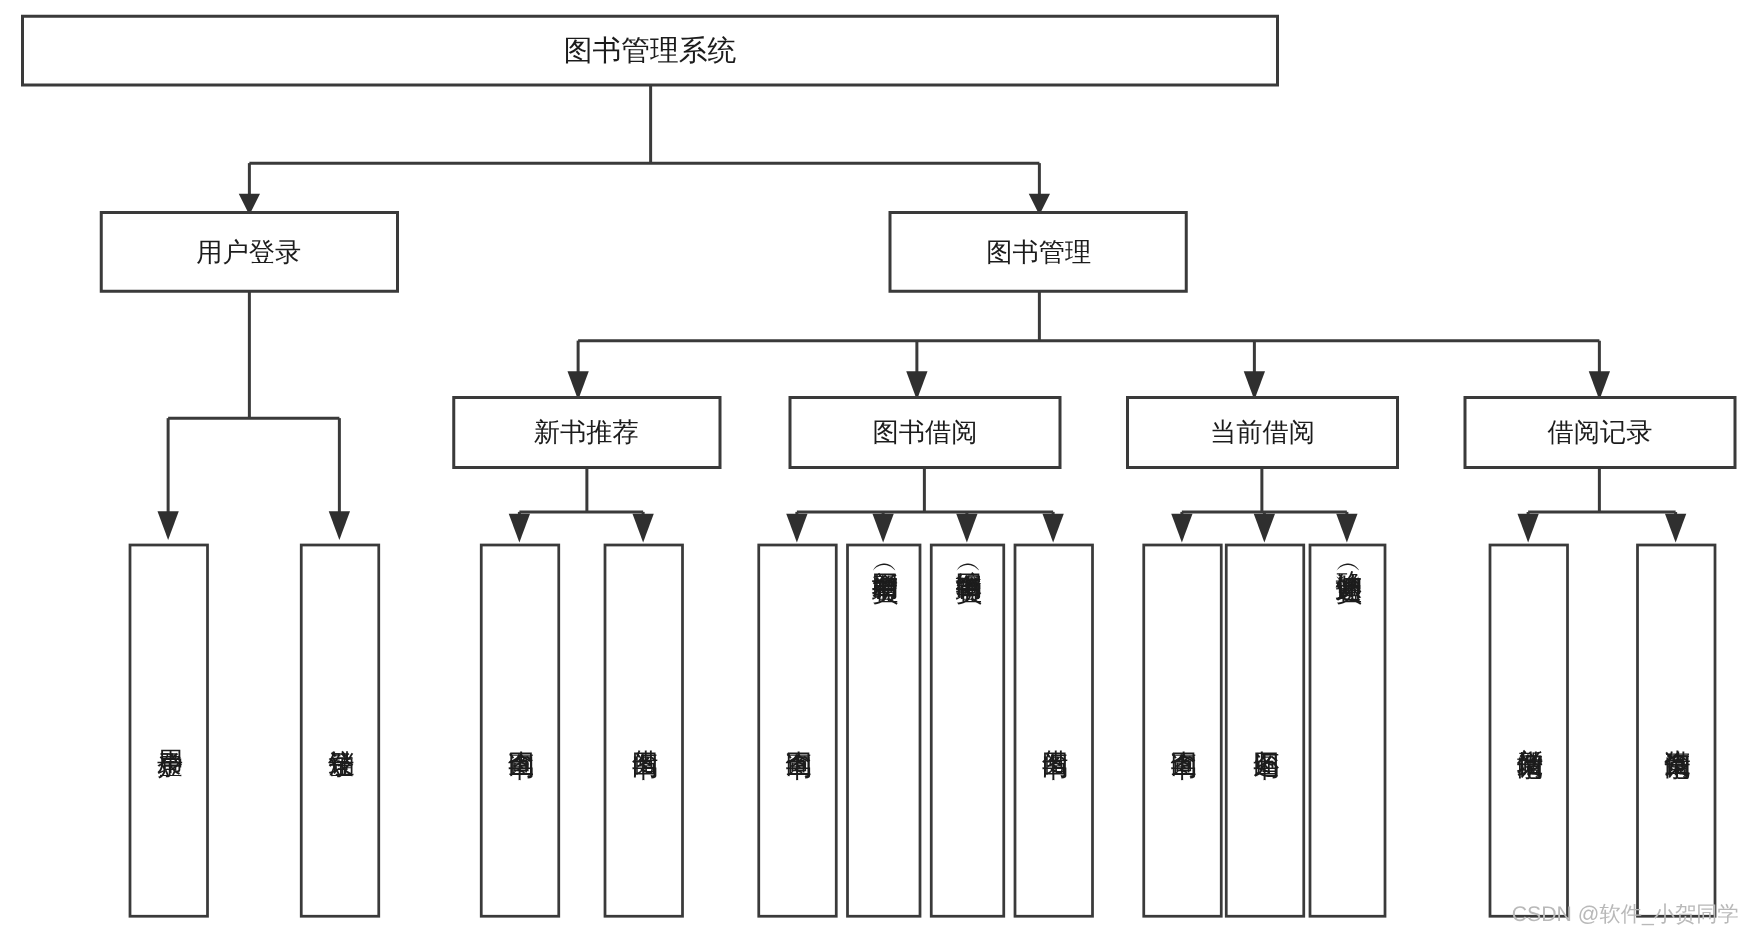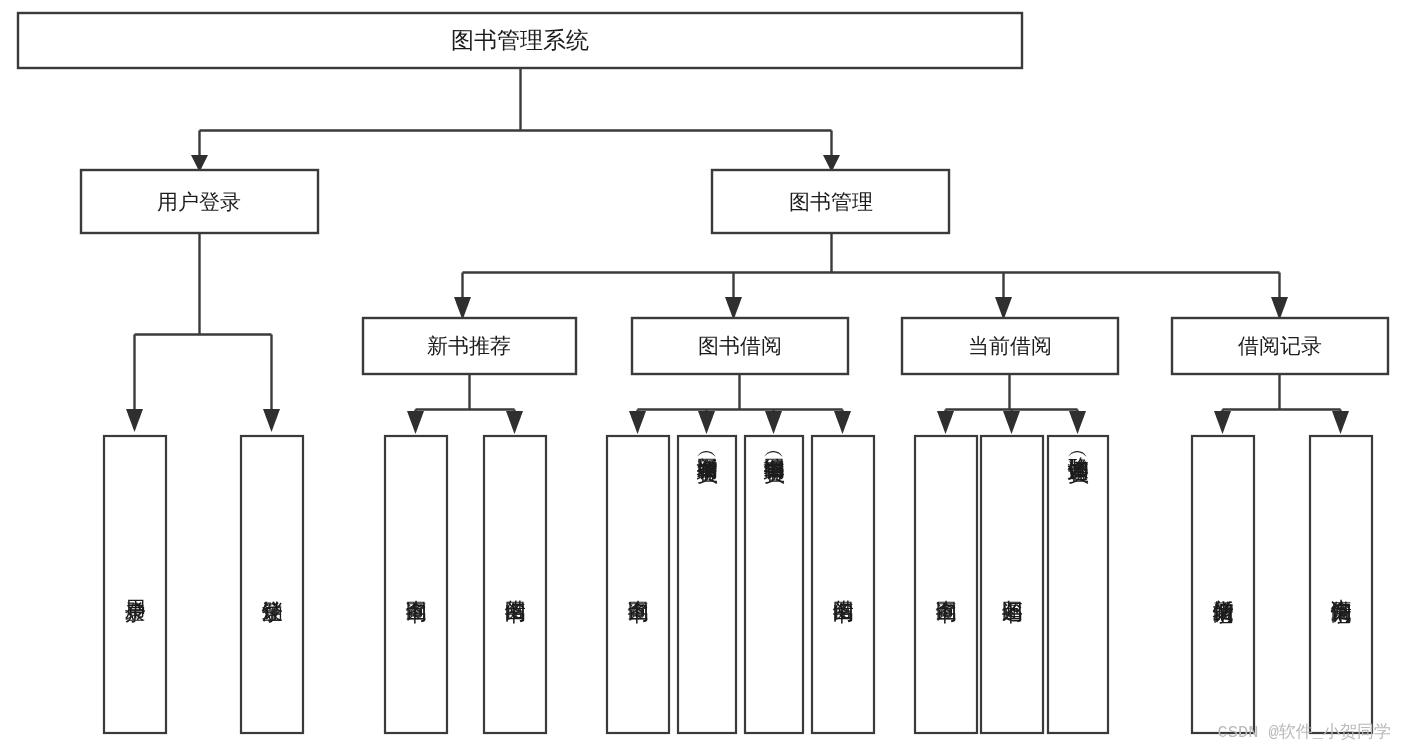--- a/index.html
+++ b/index.html
@@ -74,21 +74,21 @@
     line-height: 1.06;
     color: #1c1c1c;
     letter-spacing: 1px;
     white-space: nowrap;
     pointer-events: none;
   }
   .watermark {
     position: absolute;
     right: 14px;
     bottom: 4px;
-    font-family: Liberation Mono, monospace;
+    font-family: Liberation Sans, sans-serif;
     font-size: 17px;
     color: #b9b9b9;
     white-space: nowrap;
   }
 </style>
 </head>
 <body>
 
 <div id="diagram-root">
 

